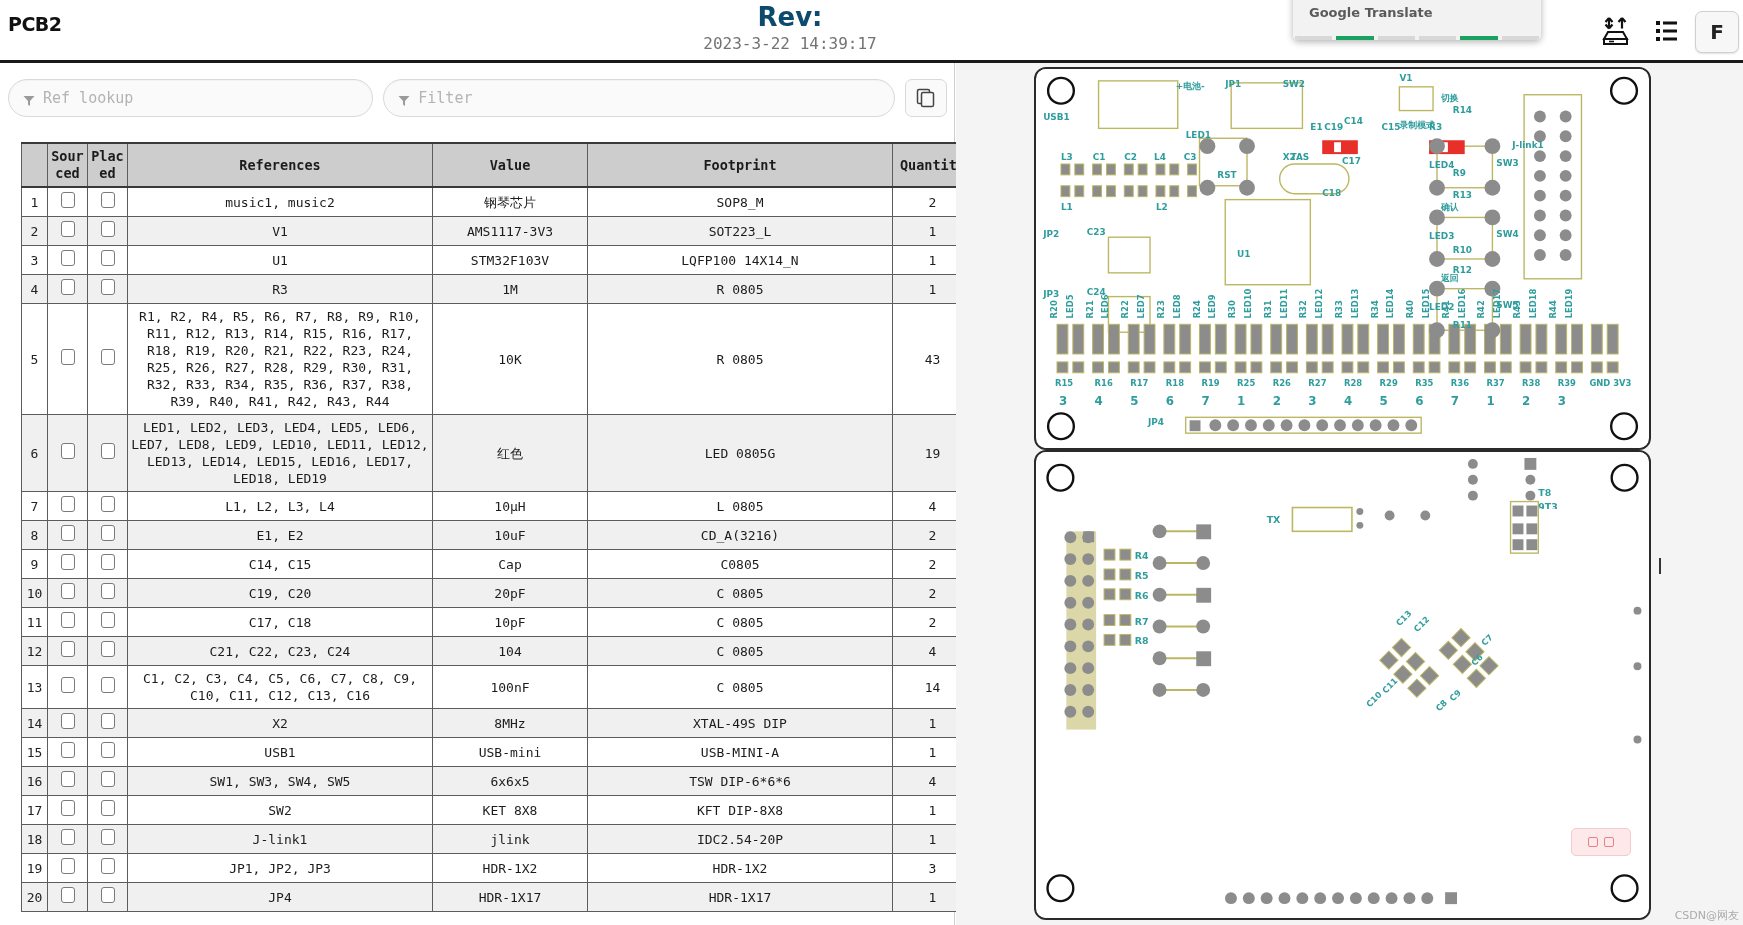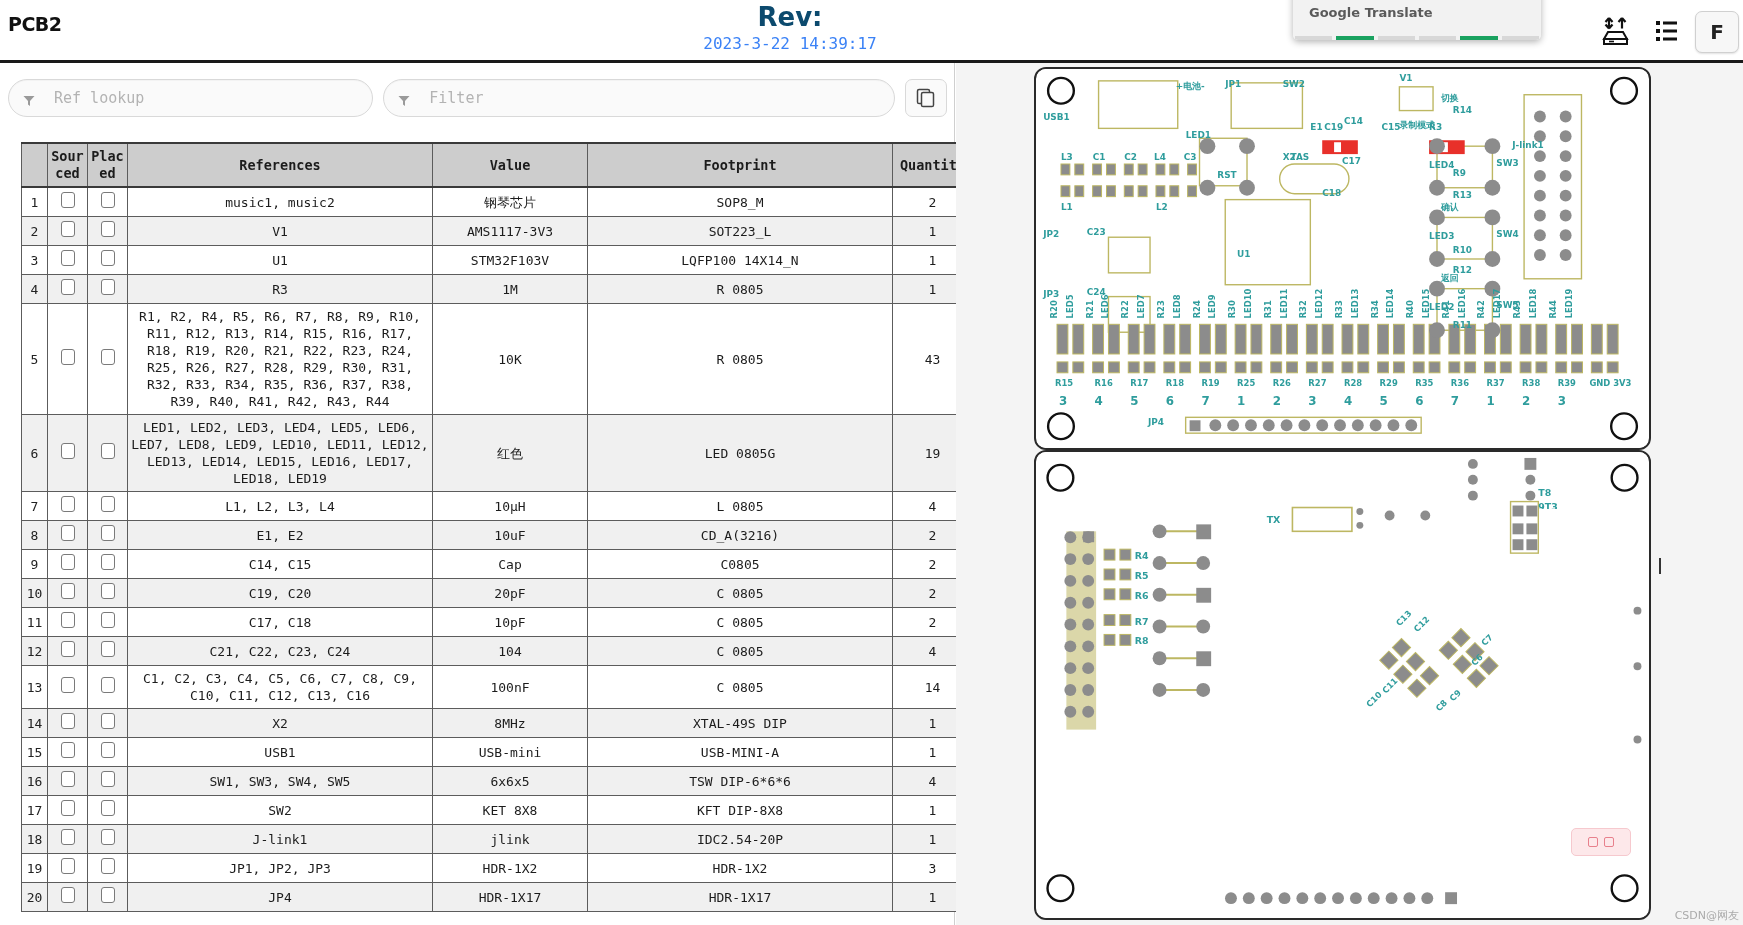--- a/index.html
+++ b/index.html
@@ -20,21 +20,21 @@
   #proj-title {
     position:absolute; left:8px; top:5px;
     font-family:"DejaVu Sans", sans-serif;
     font-weight:bold; font-size:19px; color:#111; letter-spacing:-0.5px;margin-top:8px;
   }
   #rev-block { position:absolute; left:640px; top:0px; width:300px; text-align:center; }
   #rev-label {
     font-family:"DejaVu Sans", sans-serif; font-weight:bold;
     font-size:26px; color:#0c4a6e; line-height:34px;
   }
-  #rev-date { font-family:"DejaVu Sans Mono", monospace; font-size:16px; color:#3b82f6; line-height:20px; }
+  #rev-date { font-family:"DejaVu Sans Mono", monospace; font-size:16px; color:#737373; line-height:20px; }
 
   #header-tools { position:absolute; right:4px; top:4px; height:55px; display:flex; align-items:center; gap:6px; }
   .hdr-icon { width:44px; height:46px; display:flex; align-items:center; justify-content:center; cursor:pointer; }
   .hdr-btn {
     min-width:44px; height:42px; border:1px solid #d0d0d0; border-radius:7px;
     background:#f7f7f7; display:flex; align-items:center; justify-content:center;
     font-family:"DejaVu Sans", sans-serif; font-weight:bold; font-size:20px; color:#222;
     box-shadow:0 1px 2px rgba(0,0,0,.12); cursor:pointer; padding:0 10px;
   }
 
@@ -61,21 +61,21 @@
   }
   #search-row { position:absolute; left:0; top:10px; width:955px; height:50px; display:flex; align-items:center; gap:10px; padding:0 8px; }
   .search-box {
     height:38px; border:1px solid #d9d9d9; border-radius:20px; background:#fafafa;
     display:flex; align-items:center; padding:0 14px; gap:8px;
     box-shadow:inset 0 1px 1px rgba(0,0,0,.03);
   }
   #ref-lookup { width:368px; }
   #filter-box { width:516px; }
   .funnel { width:12px; height:12px; flex:0 0 auto; }
-  .search-ph { font-family:"DejaVu Sans Mono", monospace; font-size:15px; color:#b3b3b3;margin-left:11px; }
+  .search-ph { font-family:"DejaVu Sans Mono", monospace; font-size:15px; color:#b3b3b3; }
   #copy-btn {
     width:42px; height:38px; border:1px solid #d9d9d9; border-radius:7px; background:#fafafa;
     display:flex; align-items:center; justify-content:center; cursor:pointer;
   }
 
   
   #bom-wrap { position:absolute; left:0; top:79px; width:955px; height:904px; overflow:hidden;margin-left:21px; }
   table#bom { border-collapse:collapse; table-layout:fixed; width:951px; }
   table#bom th, table#bom td {
     border:1px solid #5c5c5c; font-family:"DejaVu Sans Mono", monospace;

